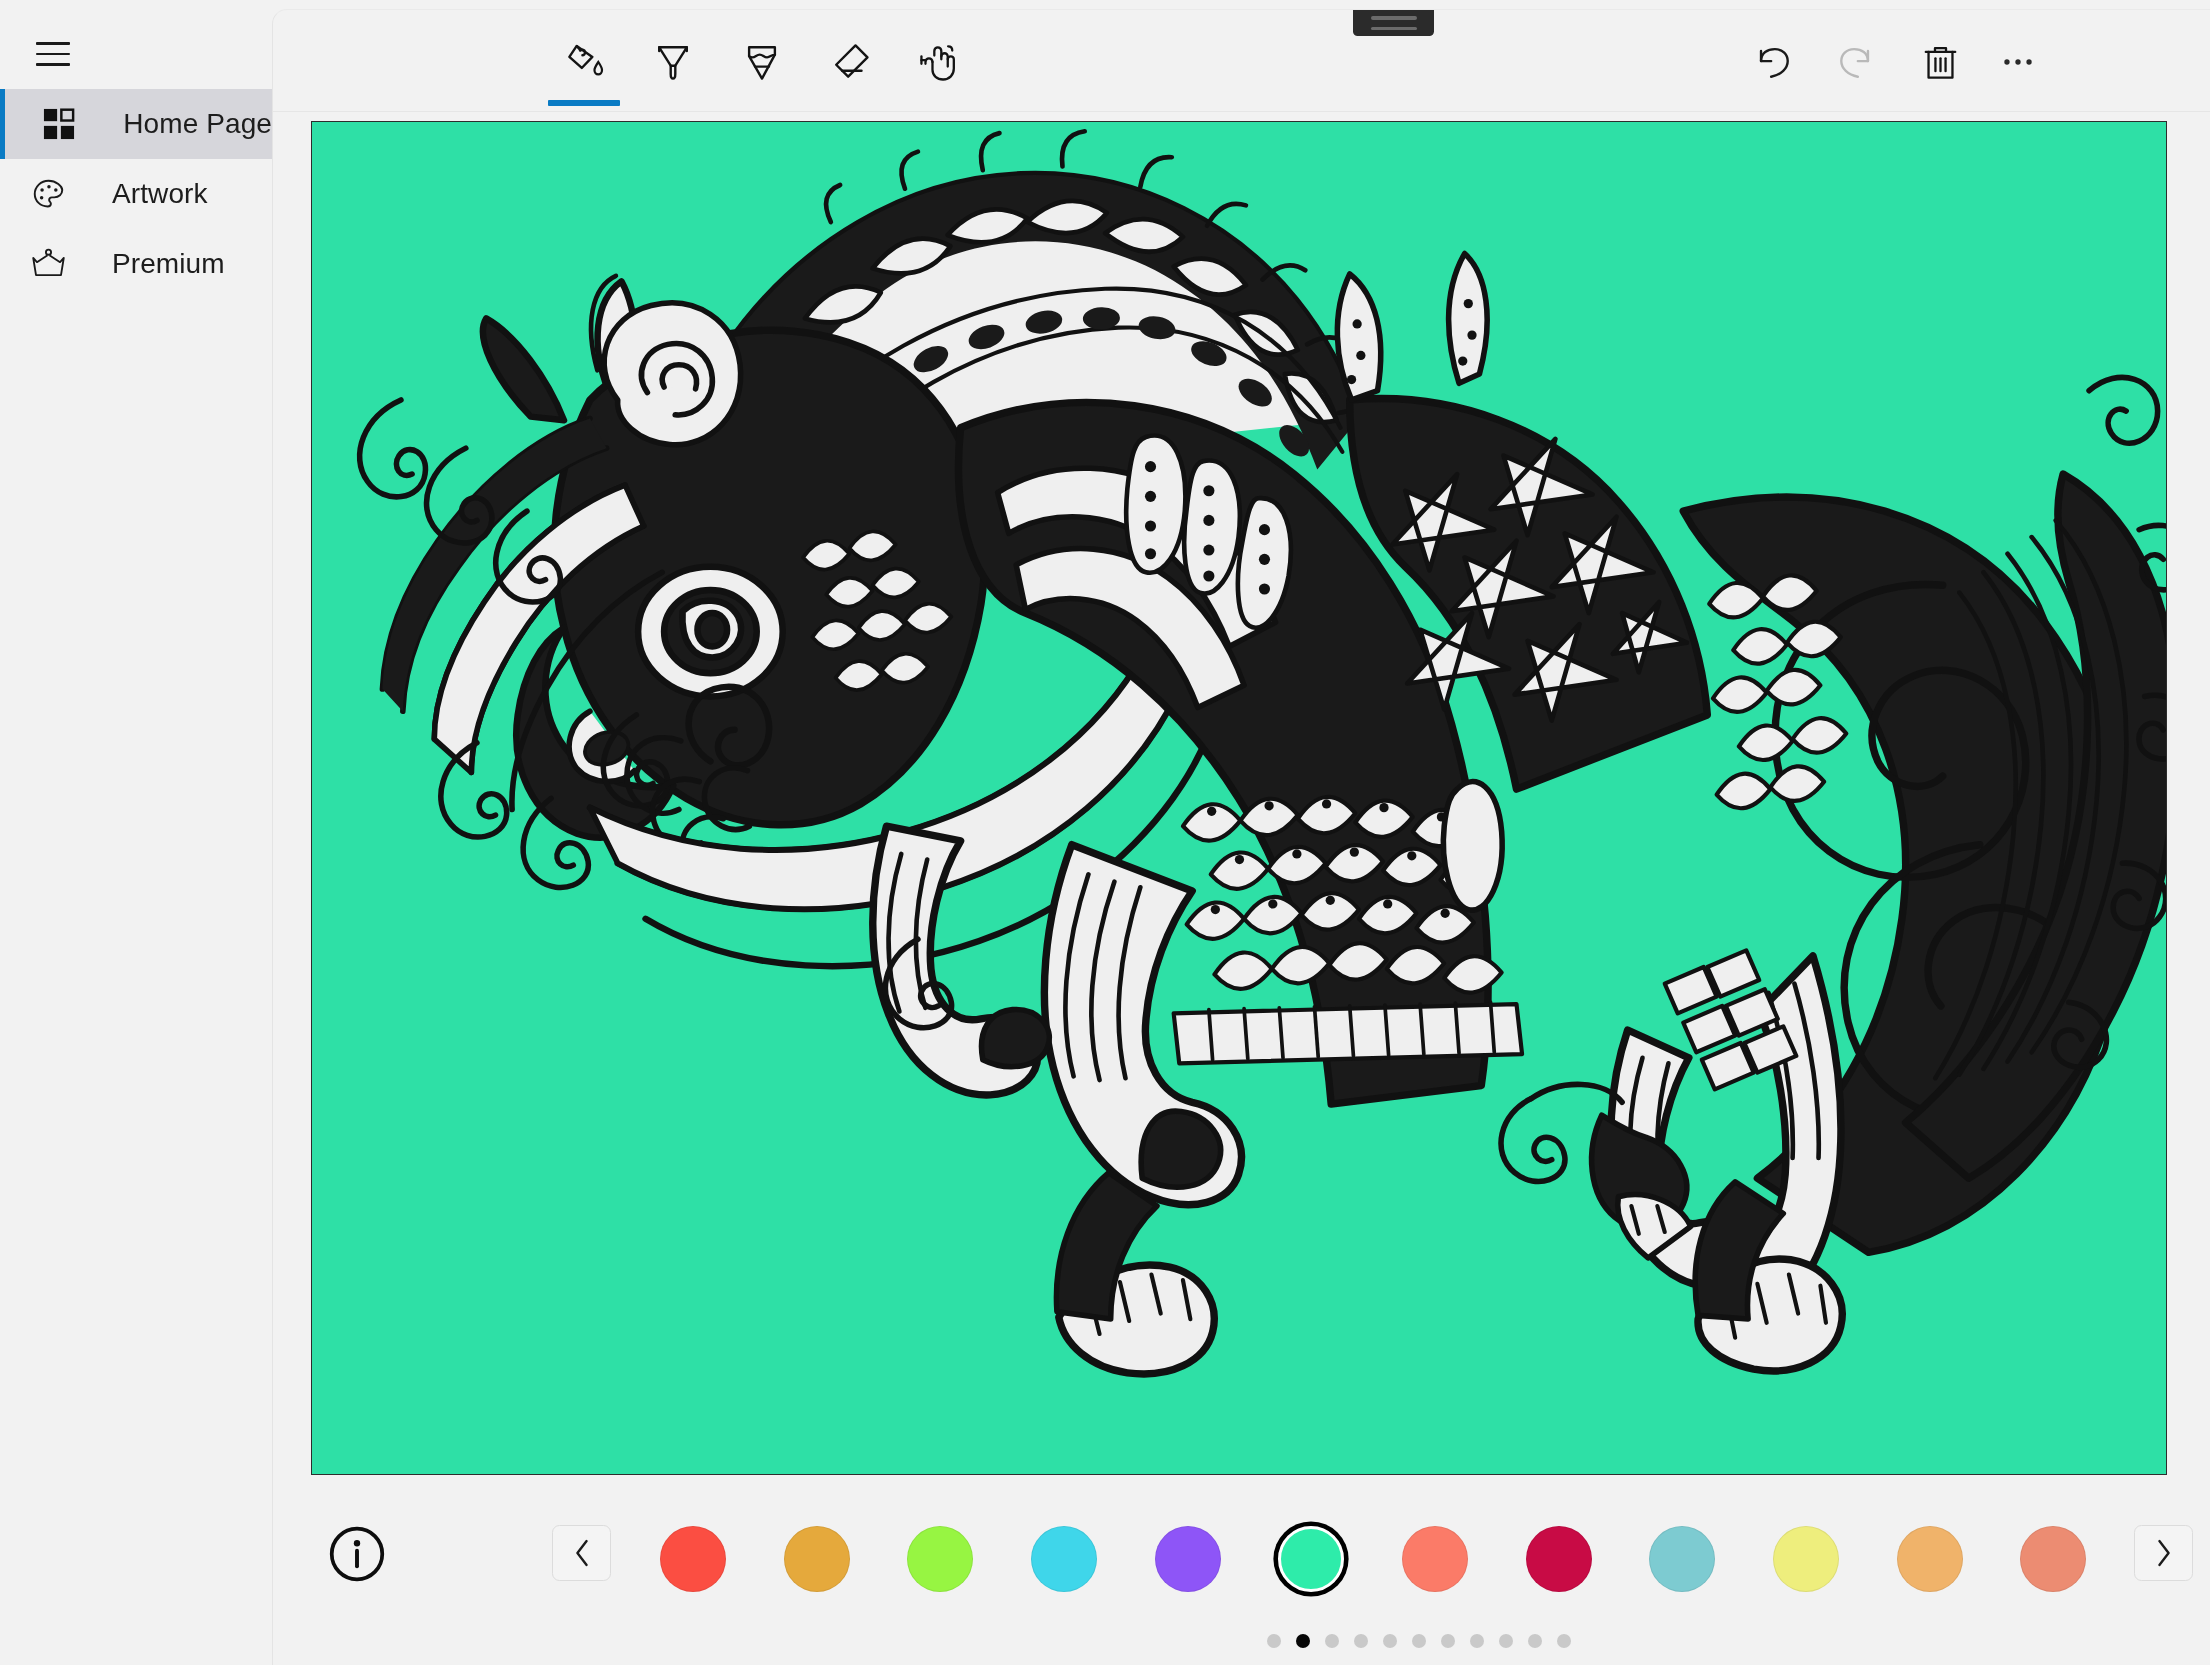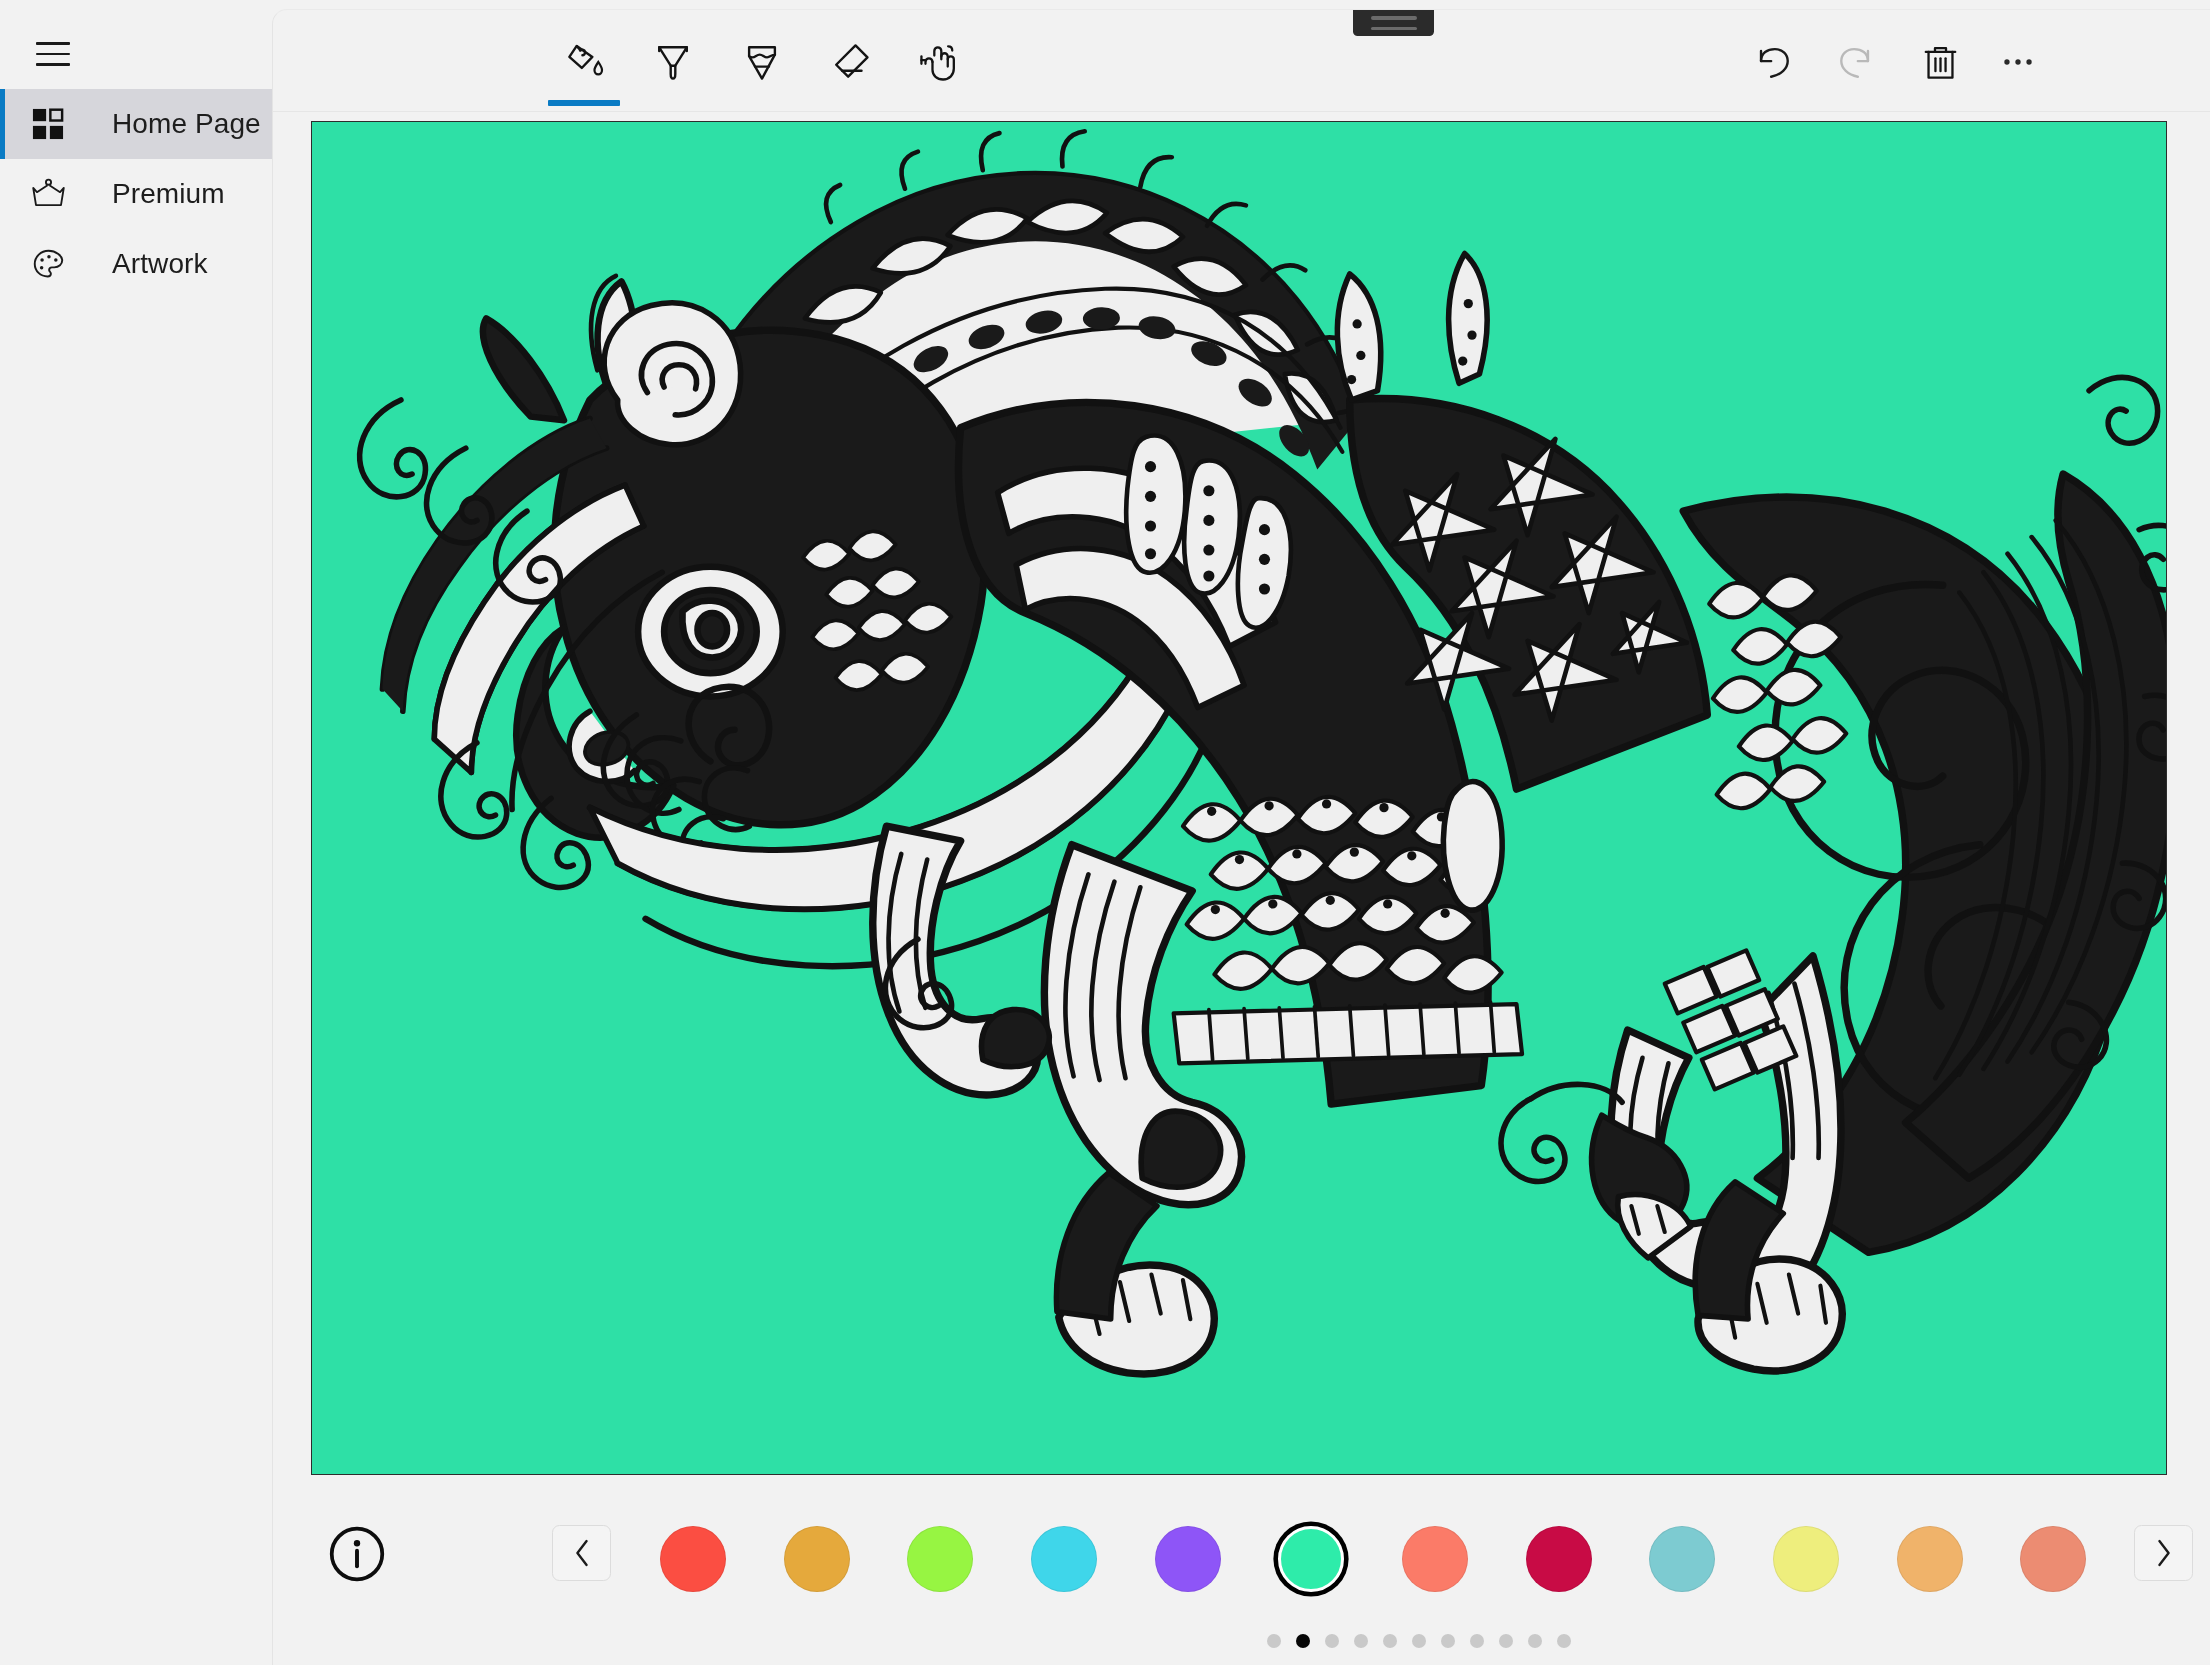--- a/index.html
+++ b/index.html
@@ -21,21 +21,21 @@
     display:flex; align-items:center; justify-content:center;
     cursor:pointer;
   }
   #hamburger .bar { width:34px; height:2.4px; background:#1a1a1a; border-radius:0.9px; }
   #hamburger .bars { display:flex; flex-direction:column; gap:8.3px; }
 
   .nav-item {
     position:relative; display:flex; align-items:center;
     height:70px; width:272px; cursor:pointer;
   }
-  .nav-item.active { background:#d6d6db; }
+  .nav-item.active { background:#d6d6db;justify-content:flex-end; }
   .nav-item.active .accent {
     position:absolute; left:0; top:0; width:4.6px; height:100%;
     background:#0a7bc4;
   }
   .nav-icon {
     width:52px; margin-left:22px; display:flex; align-items:center; justify-content:center;
     flex:0 0 auto;
   }
   .nav-label {
     margin-left:38px; font-size:28px; color:#1d1d1d; letter-spacing:0.1px;
@@ -154,39 +154,39 @@
             <rect x="19.5" y="1.8" width="12.5" height="11.5" fill="none" stroke="#111" stroke-width="2.6"></rect>
             <rect x="1" y="19" width="14" height="14" fill="#111"></rect>
             <rect x="19" y="19" width="14" height="14" fill="#111"></rect>
           </svg>
         </div>
         <div class="nav-label">Home Page</div>
       </div>
 
       <div class="nav-item">
         <div class="nav-icon">
-          <svg width="37" height="32" viewBox="0 0 40 34">
-            <circle cx="20" cy="4.2" r="2.8" fill="none" stroke="#1a1a1a" stroke-width="2"></circle>
-            <path d="M19 7.5 L7.5 15 L3.5 10.5 L6.5 29 L33.5 29 L36.5 10.5 L32.5 15 L21 7.5" fill="none" stroke="#1a1a1a" stroke-width="2" stroke-linejoin="round"></path>
-          </svg>
-        </div>
-        <div class="nav-label">Premium</div>
-      </div>
-
-      <div class="nav-item">
-        <div class="nav-icon">
           <svg width="33" height="33" viewBox="0 0 36 36">
             <path d="M18 3C9.7 3 3 9.4 3 17.5 3 25.3 9.4 31 17 31c2.2 0 3.6-1.2 3.6-2.9 0-1-.5-1.6-1-2.2-.5-.6-.9-1.1-.9-2 0-1.6 1.3-2.8 3-2.8h2.6c5 0 8.7-3.4 8.7-8C33 9.1 26.5 3 18 3z" fill="none" stroke="#1a1a1a" stroke-width="2.1"></path>
             <circle cx="11" cy="13" r="1.9" fill="#1a1a1a"></circle>
             <circle cx="18.5" cy="9.6" r="1.9" fill="#1a1a1a"></circle>
             <circle cx="26" cy="13" r="1.9" fill="#1a1a1a"></circle>
             <circle cx="10.5" cy="21.5" r="1.9" fill="#1a1a1a"></circle>
           </svg>
         </div>
         <div class="nav-label">Artwork</div>
+      </div>
+
+      <div class="nav-item">
+        <div class="nav-icon">
+          <svg width="37" height="32" viewBox="0 0 40 34">
+            <circle cx="20" cy="4.2" r="2.8" fill="none" stroke="#1a1a1a" stroke-width="2"></circle>
+            <path d="M19 7.5 L7.5 15 L3.5 10.5 L6.5 29 L33.5 29 L36.5 10.5 L32.5 15 L21 7.5" fill="none" stroke="#1a1a1a" stroke-width="2" stroke-linejoin="round"></path>
+          </svg>
+        </div>
+        <div class="nav-label">Premium</div>
       </div>
 
     </div>
   </div>
 
   <div id="main">
 
     <div id="grab-handle">
       <div class="hbar"></div>
         <div class="hbar"></div>

